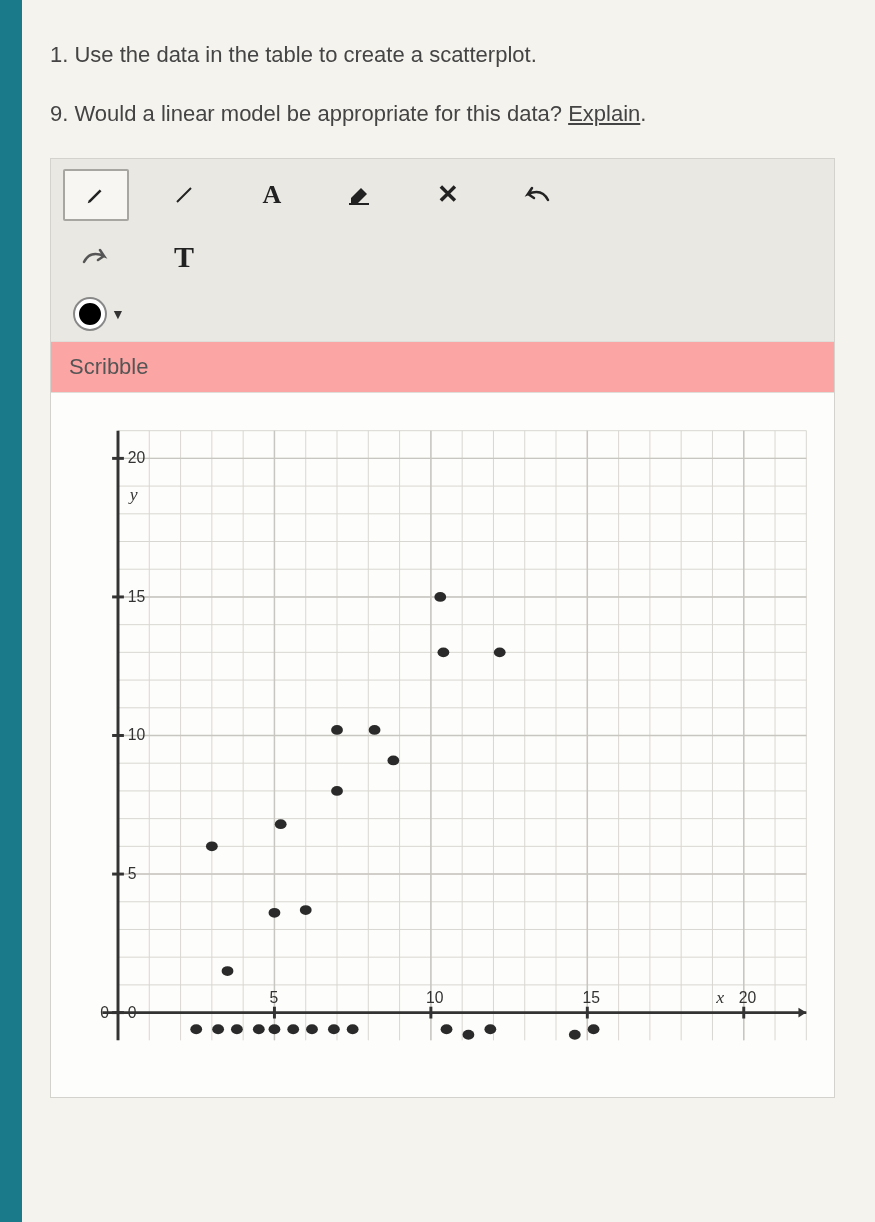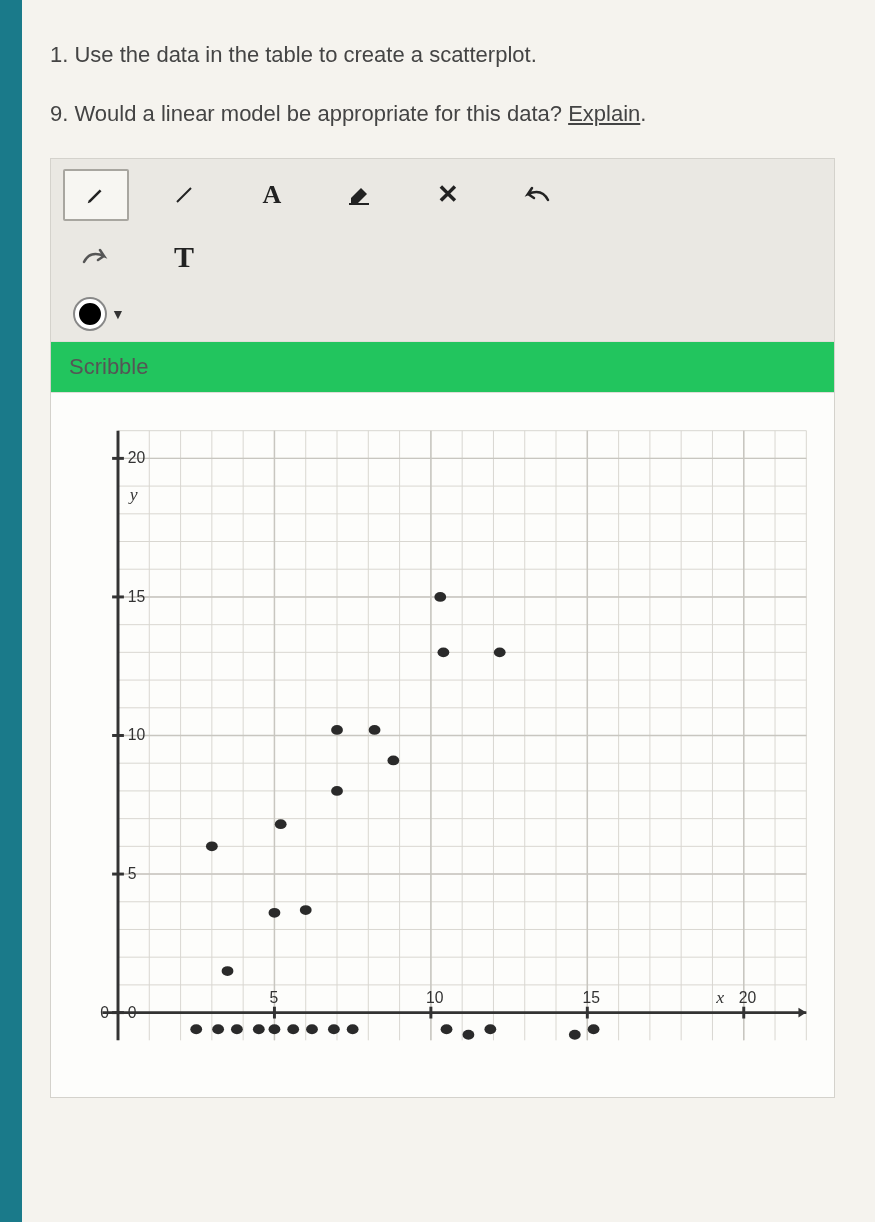--- a/index.html
+++ b/index.html
@@ -69,21 +69,21 @@
     background: #000;
     border: 4px solid #fff;
     box-shadow: 0 0 0 2px #888;
   }
   .caret-down {
     font-size: 14px;
     color: #333;
   }
 
   .tool-label-row {
-    background: #22c55e;
+    background: #fca5a5;
     border-top: 1px solid #e0ded8;
     border-bottom: 1px solid #e0ded8;
     padding: 12px 18px;
     font-size: 22px;
     color: #555;
   }
 
   .chart-area {
     background: #fdfdfb;
     padding: 18px 8px 18px 8px;

